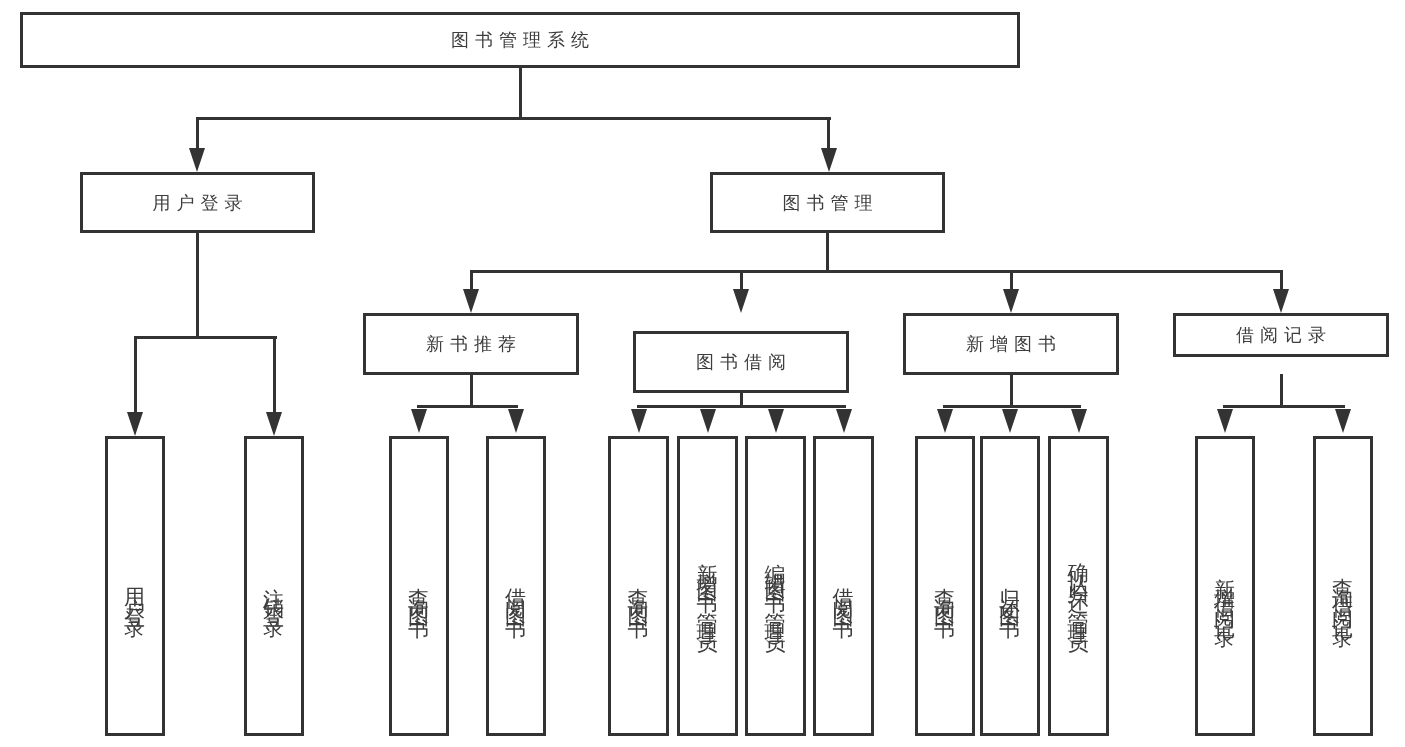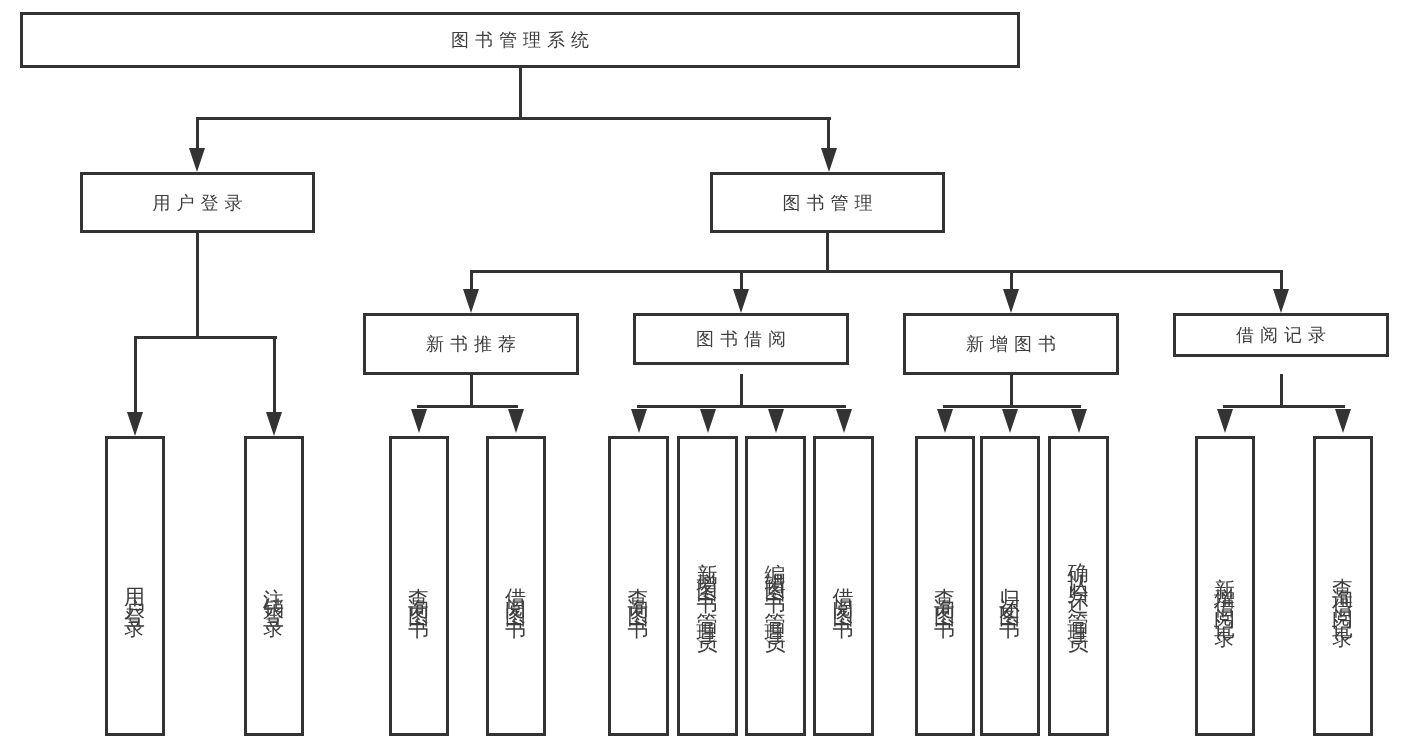--- a/index.html
+++ b/index.html
@@ -74,21 +74,21 @@
   </div>
 
   <div class="box h" style="left:363px;top:313px;width:216px;height:62px">
     <span class="lbl">新书推荐</span>
   </div>
 
   <div class="box h" style="left:710px;top:172px;width:235px;height:61px">
     <span class="lbl">图书管理</span>
   </div>
 
-  <div class="box h" style="left:633px;top:313px;width:216px;height:52px">
+  <div class="box h" style="left:633px;top:331px;width:216px;height:62px">
     <span class="lbl">图书借阅</span>
   </div>
 
   <div class="box h" style="left:903px;top:313px;width:216px;height:62px">
     <span class="lbl">新增图书</span>
   </div>
 
   <div class="box h" style="left:1173px;top:313px;width:216px;height:44px">
     <span class="lbl">借阅记录</span>
   </div>

